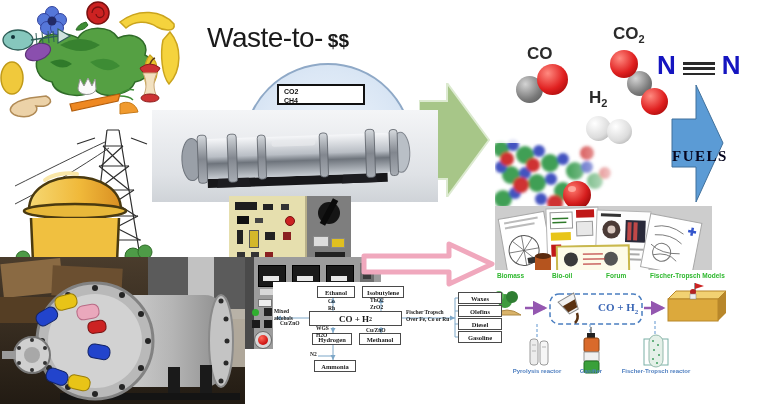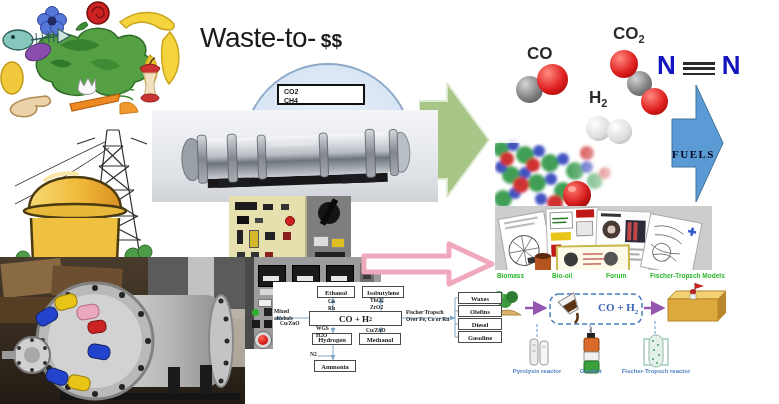--- a/index.html
+++ b/index.html
@@ -18,24 +18,24 @@
   .glabel{position:absolute;font-size:6.5px;font-weight:bold;color:#2eb82e;white-space:nowrap;
           z-index:7;top:272px;}
   .blabel{position:absolute;font-size:6px;font-weight:bold;color:#4f7fc0;white-space:nowrap;
           transform:translateX(-50%);z-index:7;top:368px;}
   .dome-wrap{left:243px;top:63px;width:170px;height:48px;overflow:hidden;z-index:1;}
   .dome{width:170px;height:170px;border-radius:50%;border:2px solid #8fa9c7;box-sizing:border-box;
         background:radial-gradient(circle at 50% 45%, #eef4fb 0%, #dbe7f5 55%, #c6d8ec 100%);}
   .feedbox{left:277px;top:84px;width:88px;height:21px;background:#fff;border:2px solid #111;
            z-index:2;font-size:7px;font-weight:bold;line-height:1.35;padding:1px 0 0 5px;
            box-sizing:border-box;color:#111;}
-  .title{left:200px;top:22px;z-index:3;color:#1a1a1a;font-size:28px;letter-spacing:-0.5px;}
+  .title{left:207px;top:22px;z-index:3;color:#1a1a1a;font-size:28px;letter-spacing:-0.5px;}
   .title .suffix{font-size:19px;font-weight:bold;margin-left:5px;letter-spacing:0;}
   .fuels{left:672px;top:148px;z-index:6;font-family:"Liberation Serif",serif;font-weight:bold;
-         font-size:11px;letter-spacing:1.5px;color:#06061f;}
+         font-size:15px;letter-spacing:1.5px;color:#06061f;}
   .n2{left:657px;top:50px;z-index:6;display:flex;align-items:center;color:#1515c0;
       font-size:26px;font-weight:bold;}
   .tbond{display:flex;flex-direction:column;justify-content:space-between;width:32px;height:13px;
          margin:6px 7px 0 7px;}
   .tbond i{display:block;height:2.5px;background:#2a2a2a;}
 </style>
 </head>
 <body>
 
 <div class="stage">

